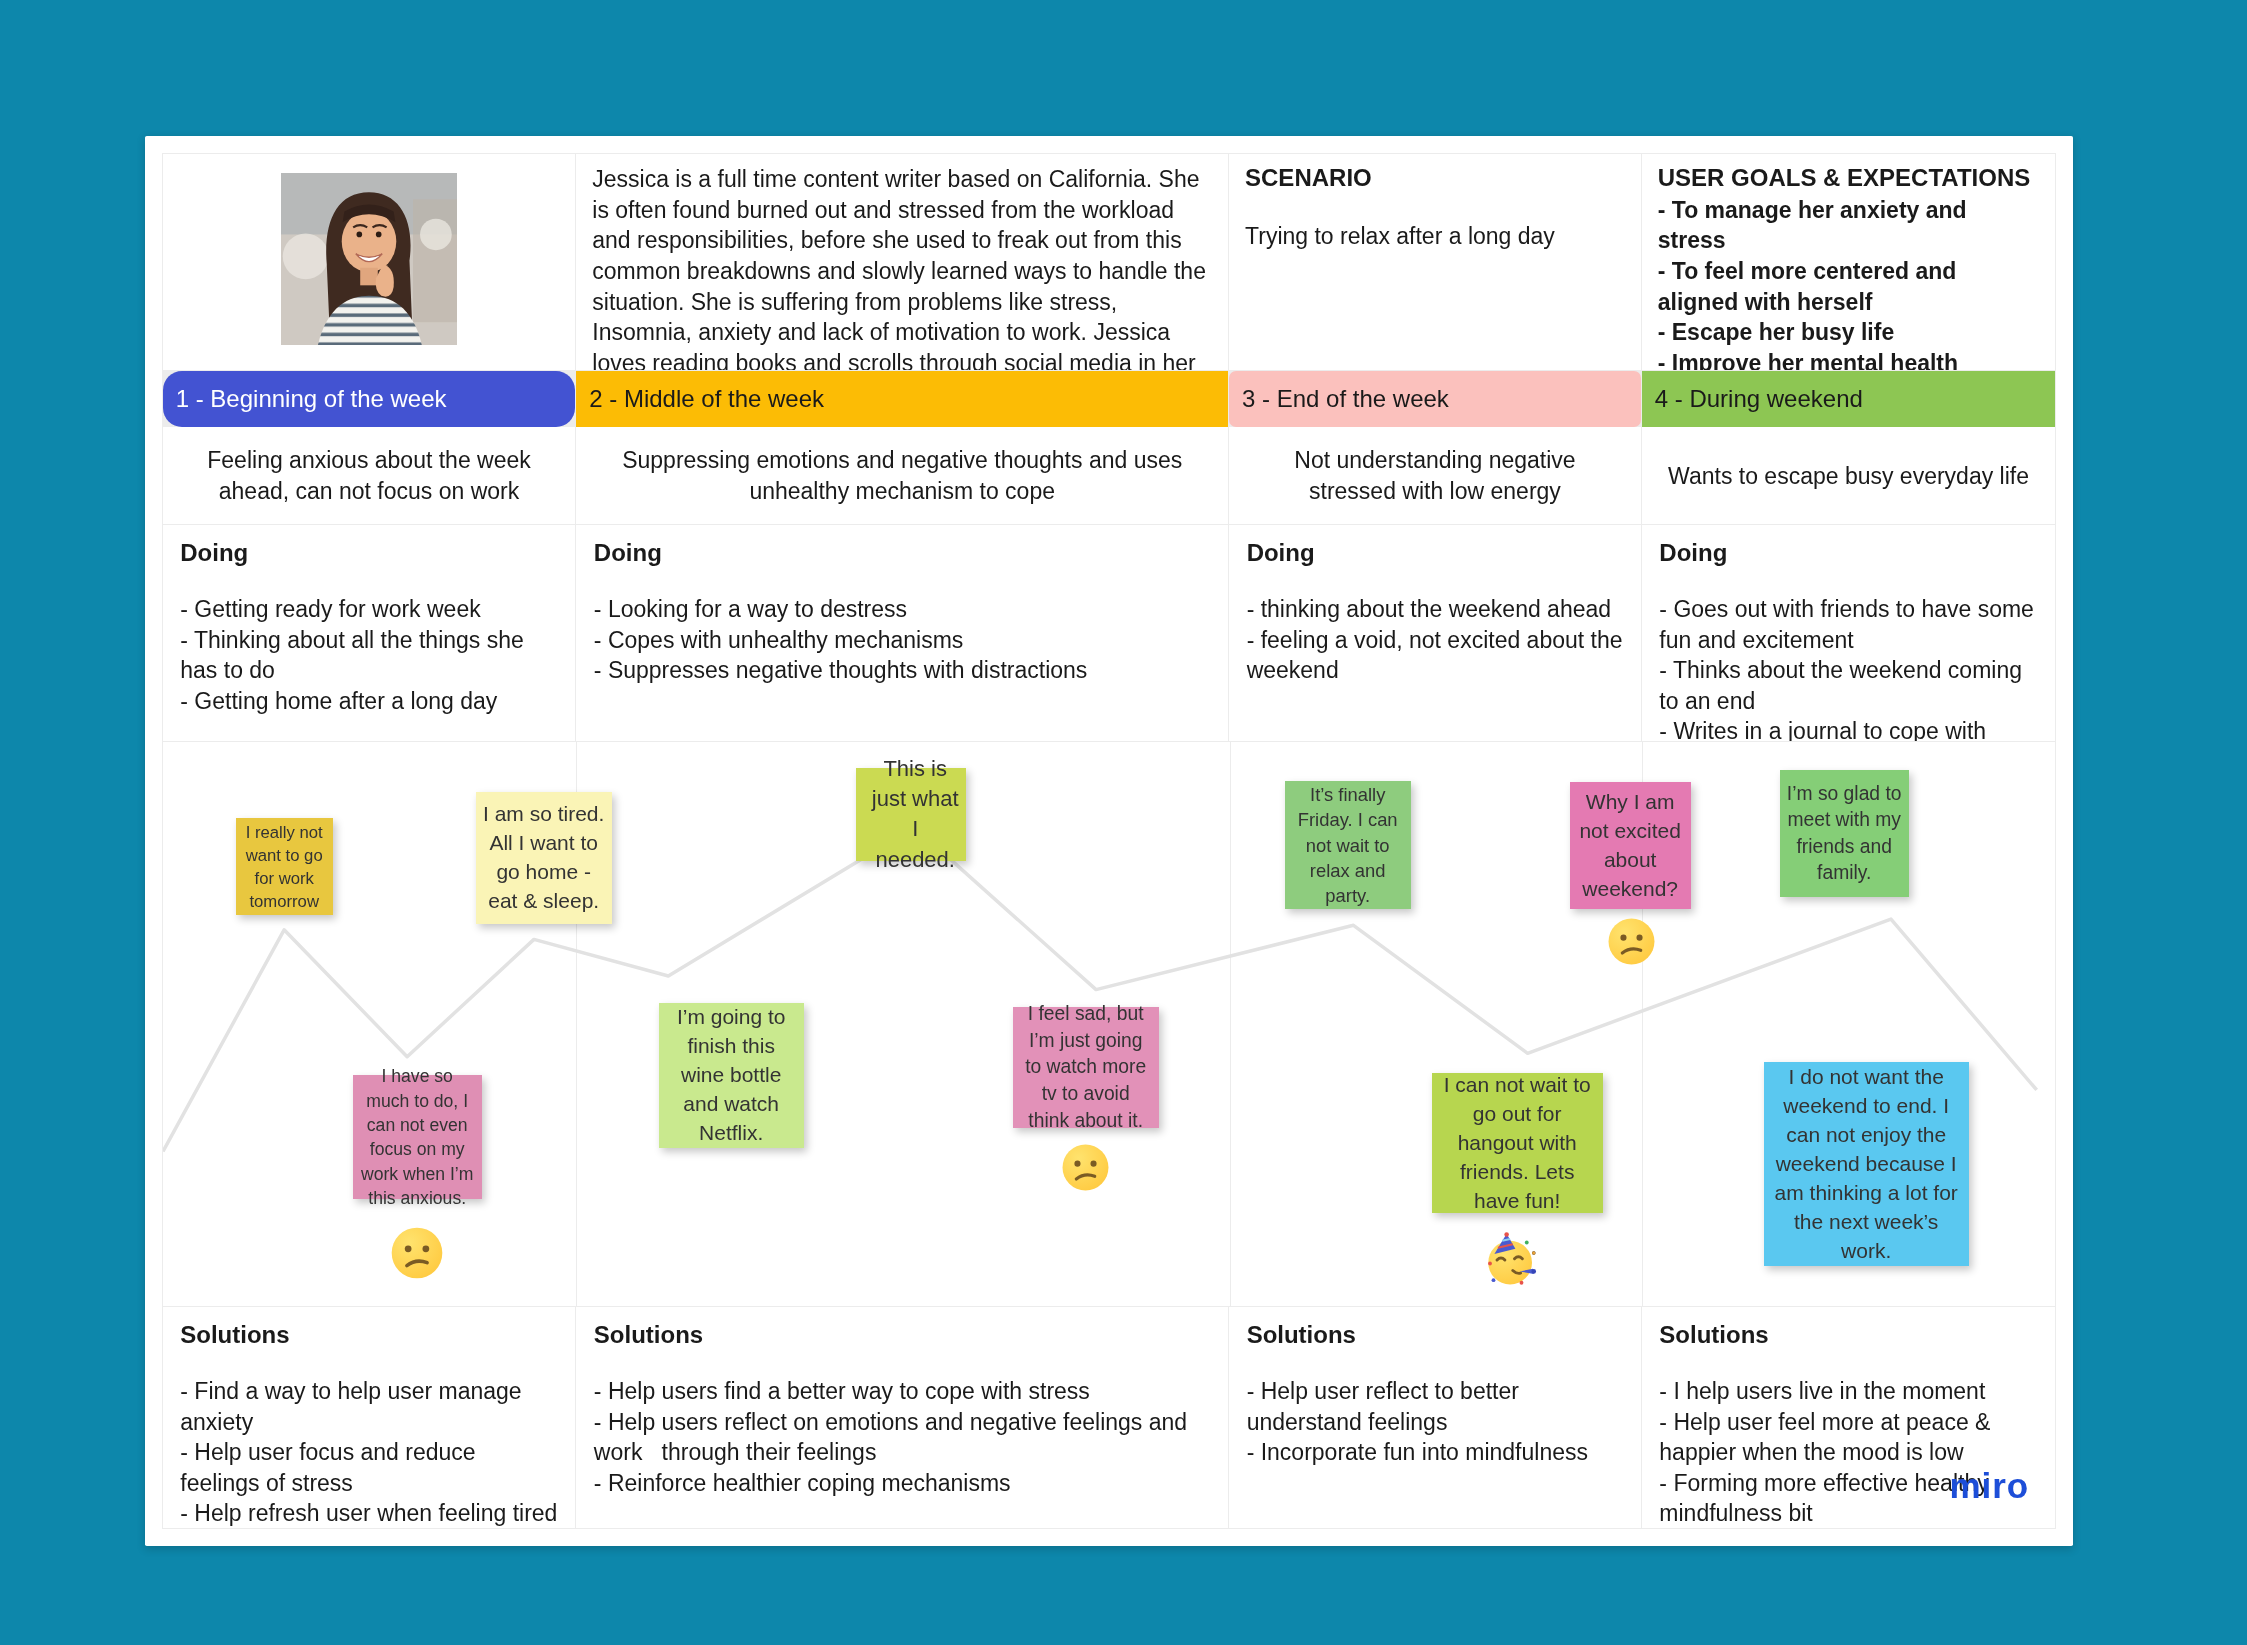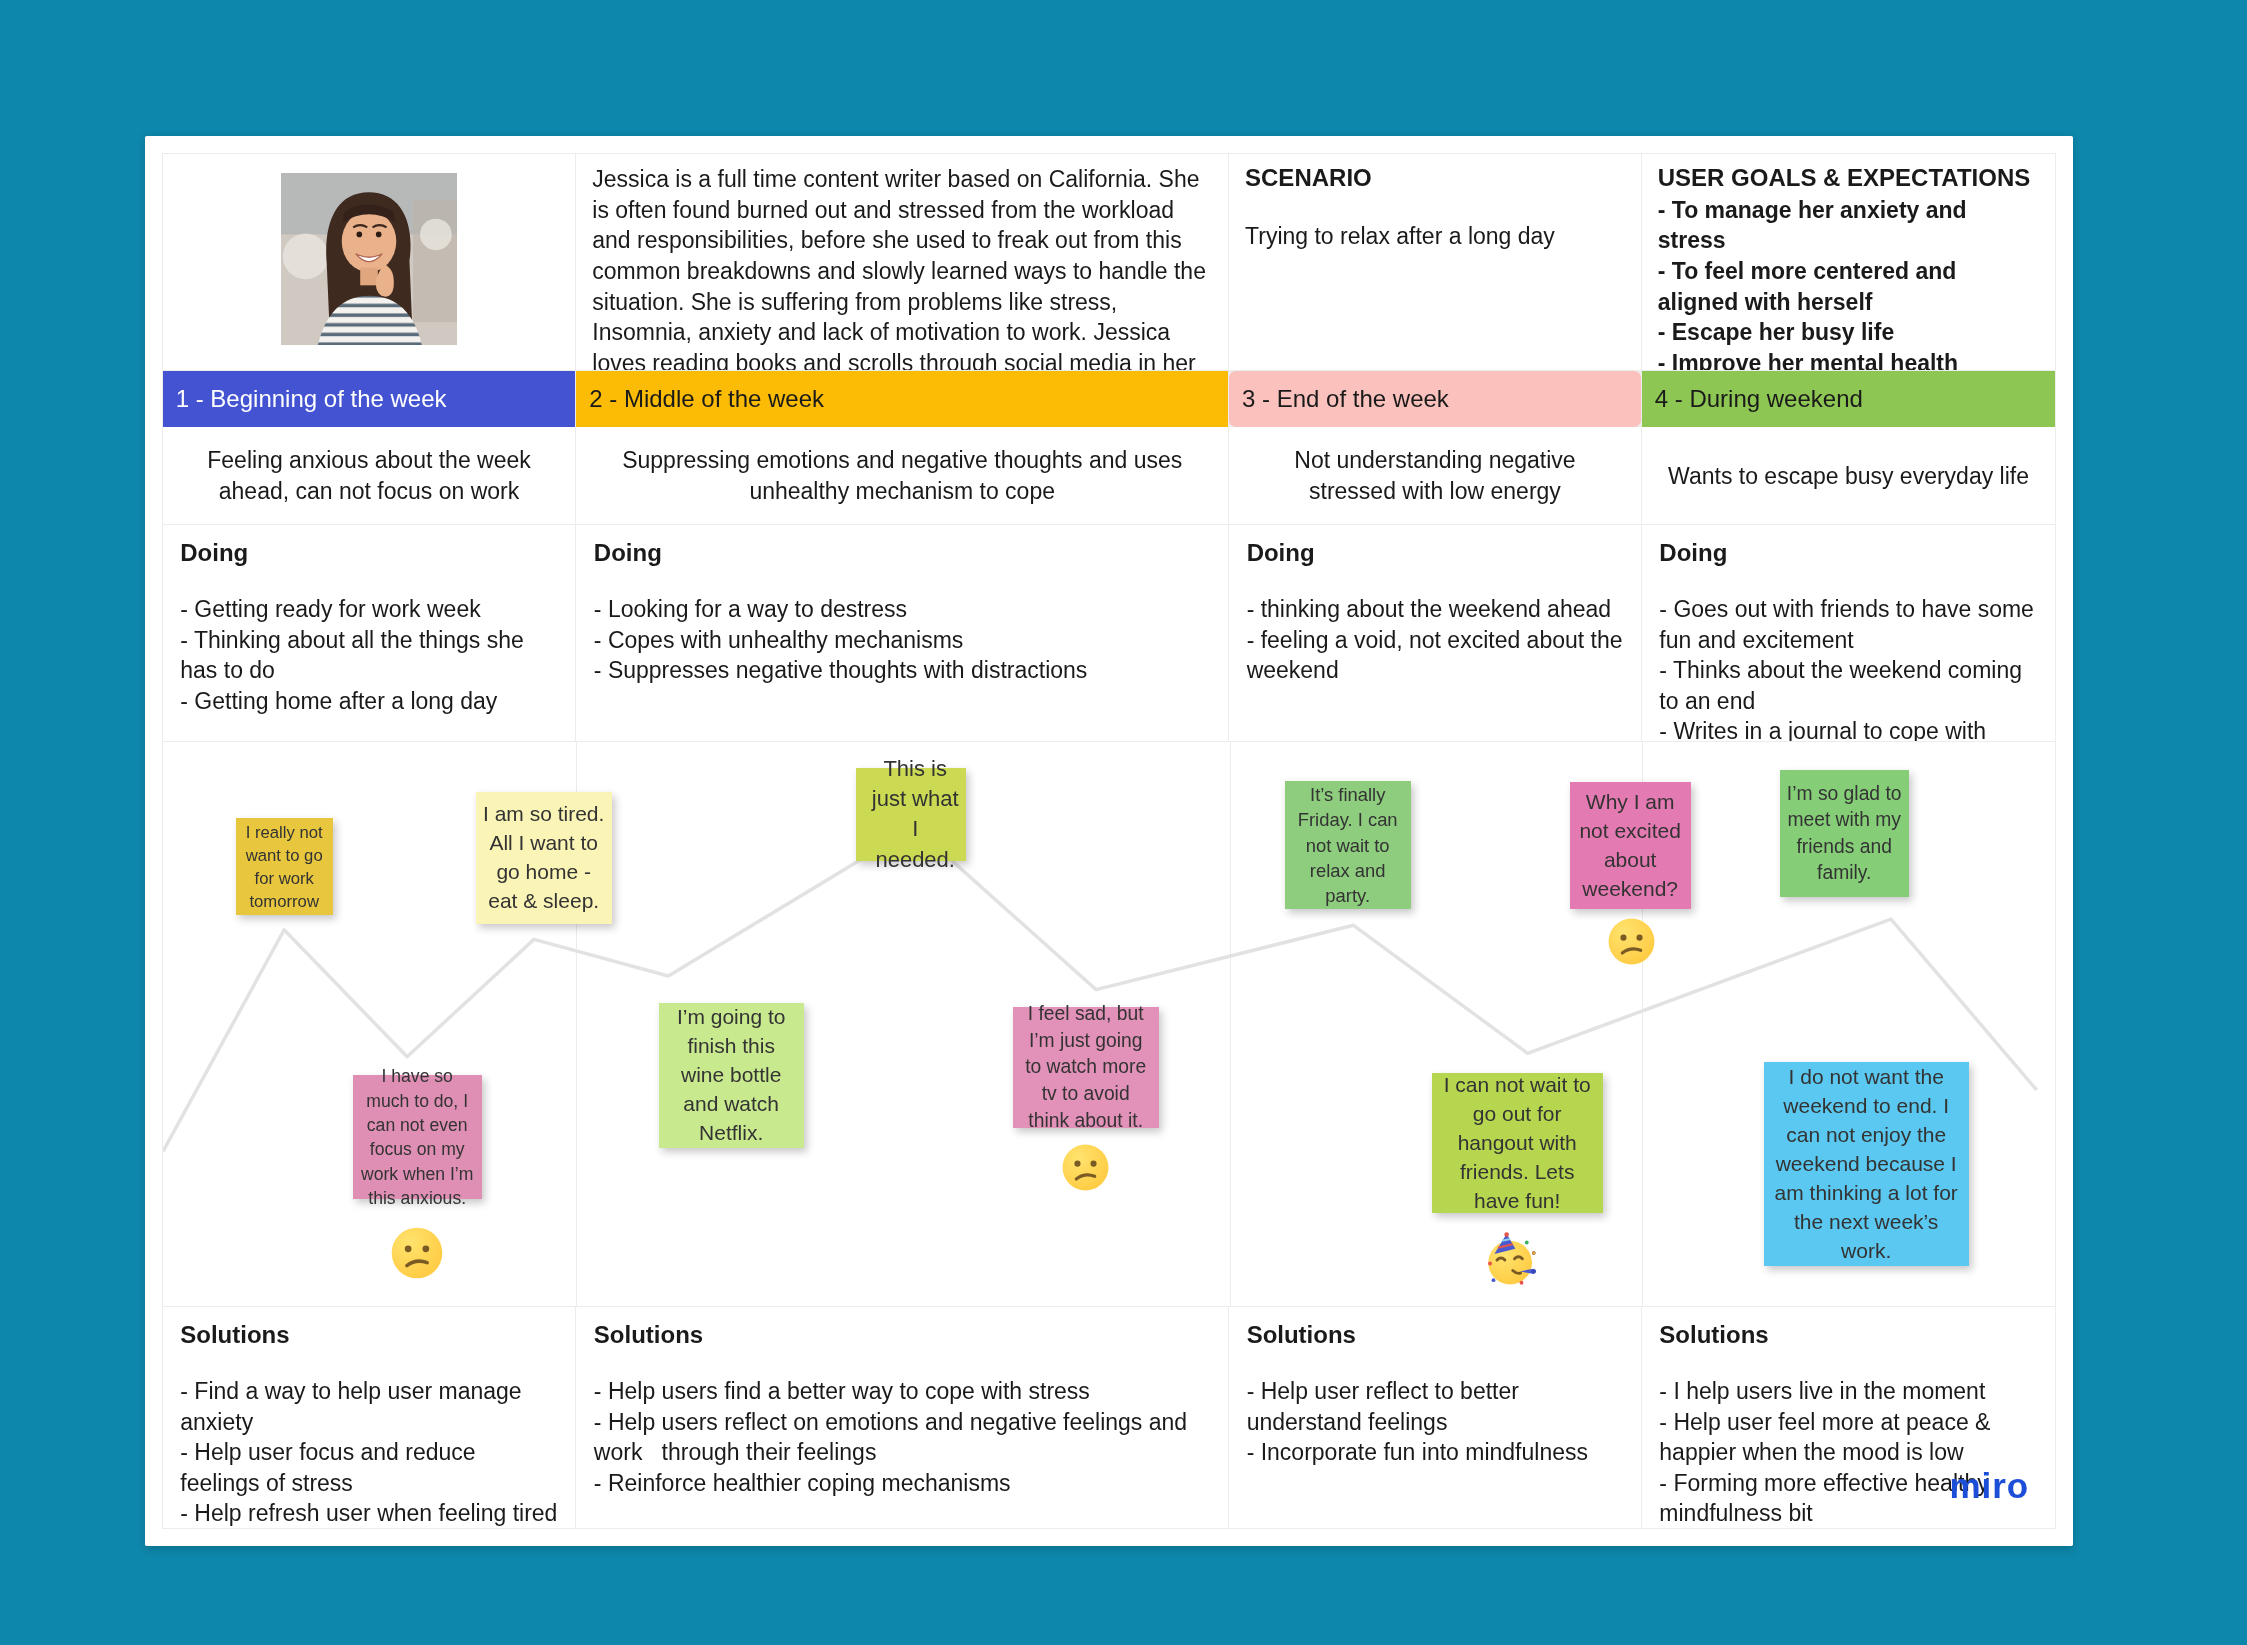--- a/index.html
+++ b/index.html
@@ -122,21 +122,21 @@
     </div>
 
     <div class="cell info-cell">
       <h3>USER GOALS &amp; EXPECTATIONS</h3>
       <p class="body-text pre goals-list">- To manage her anxiety and stress
 - To feel more centered and aligned with herself
 - Escape her busy life
 - Improve her mental health</p>
     </div>
 
-    <div class="cell phase-cell" style="background: rgb(67, 83, 210); color: rgb(255, 255, 255);">
+    <div class="cell phase-cell" style="background: rgb(67, 83, 210); color: rgb(255, 255, 255); border-radius: 19px;">
       <span>1 - Beginning of the week</span>
     </div>
     <div class="cell phase-cell" style="background: rgb(252, 188, 5); color: rgb(26, 26, 26);">
       <span>2 - Middle of the week</span>
     </div>
     <div class="cell phase-cell" style="background: rgb(251, 193, 189); color: rgb(26, 26, 26); border-radius: 7px;">
       <span>3 - End of the week</span>
     </div>
     <div class="cell phase-cell" style="background: rgb(141, 198, 83); color: rgb(26, 26, 26);">
       <span>4 - During weekend</span>

